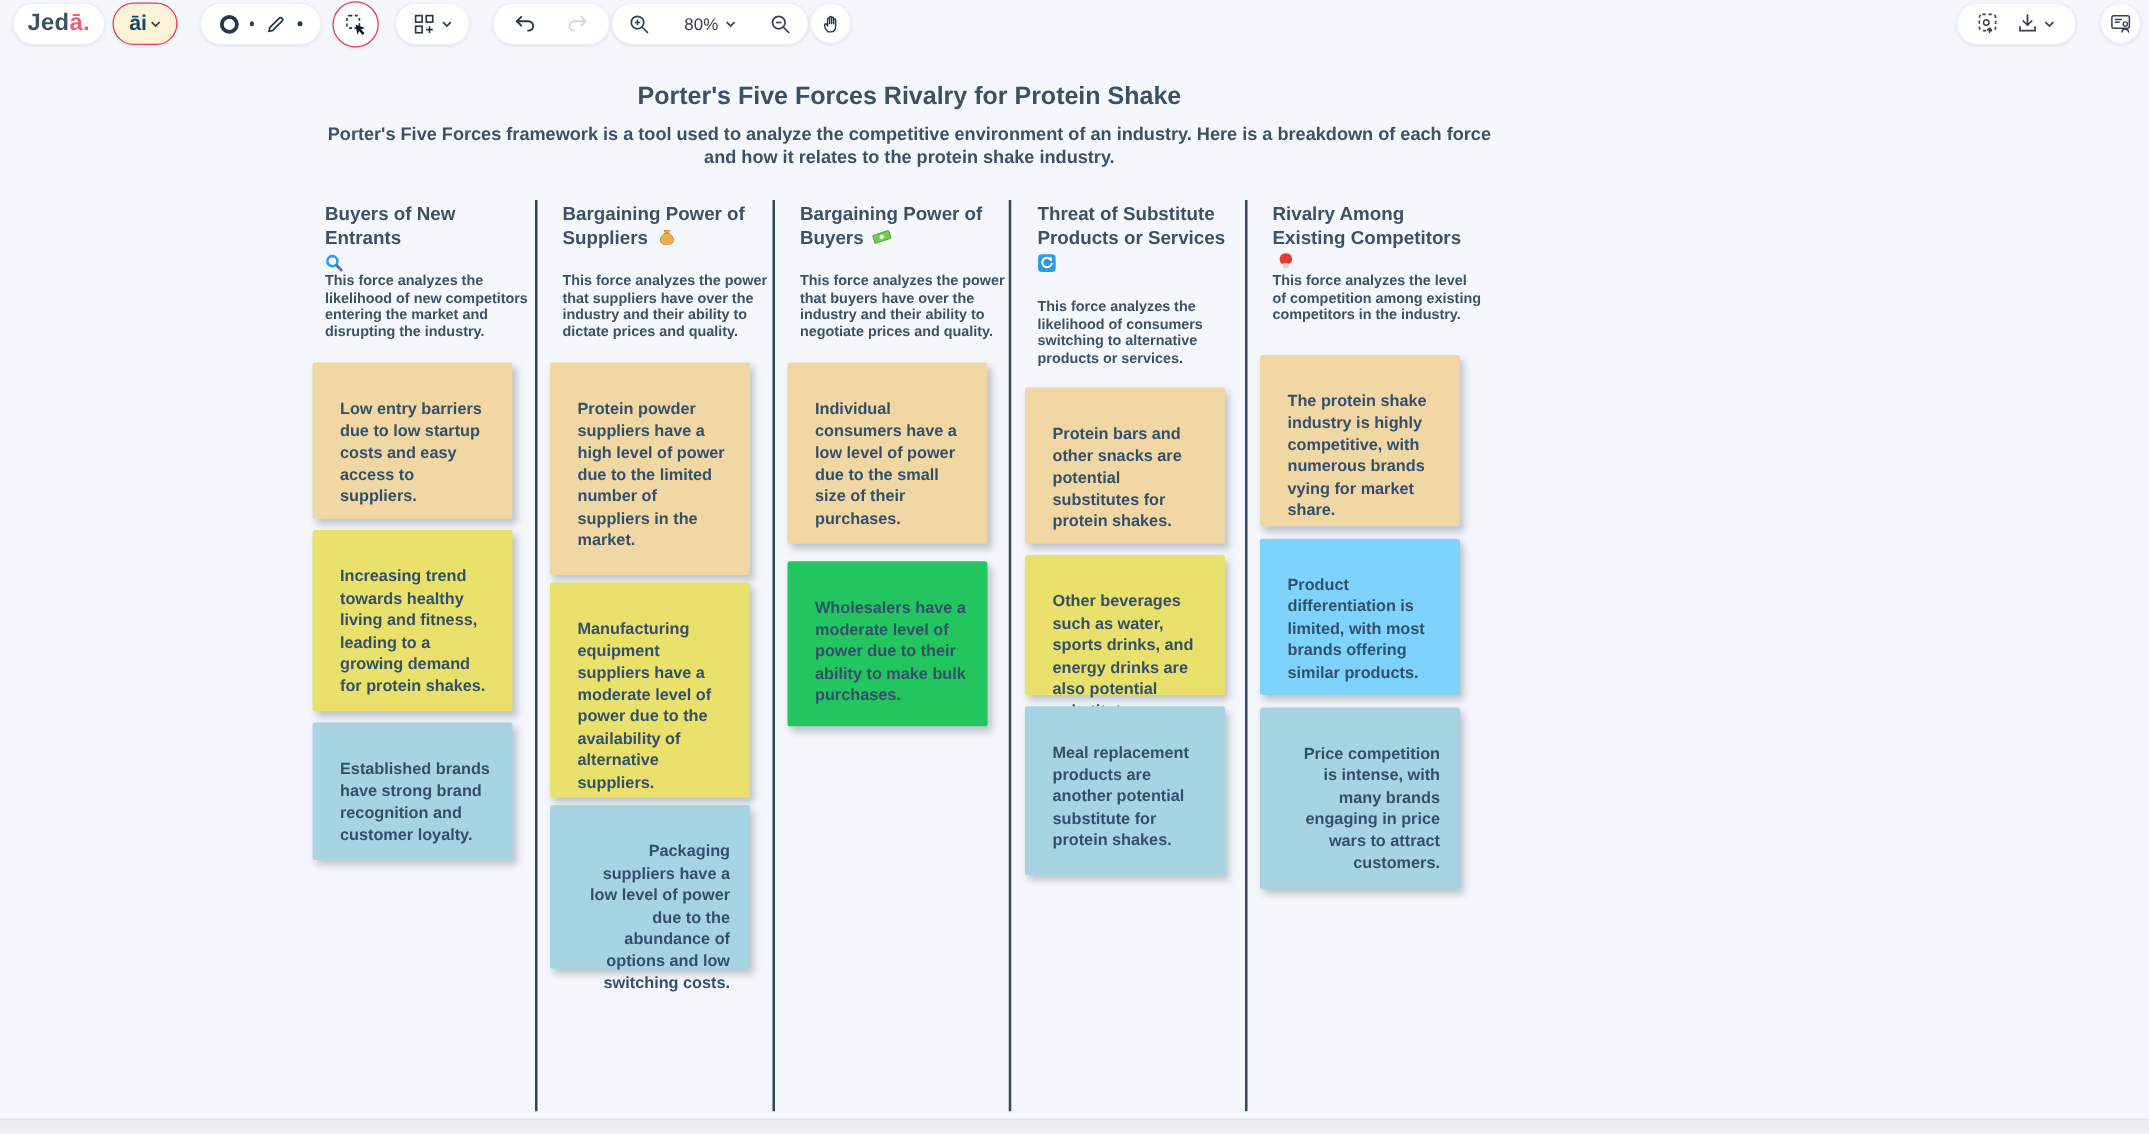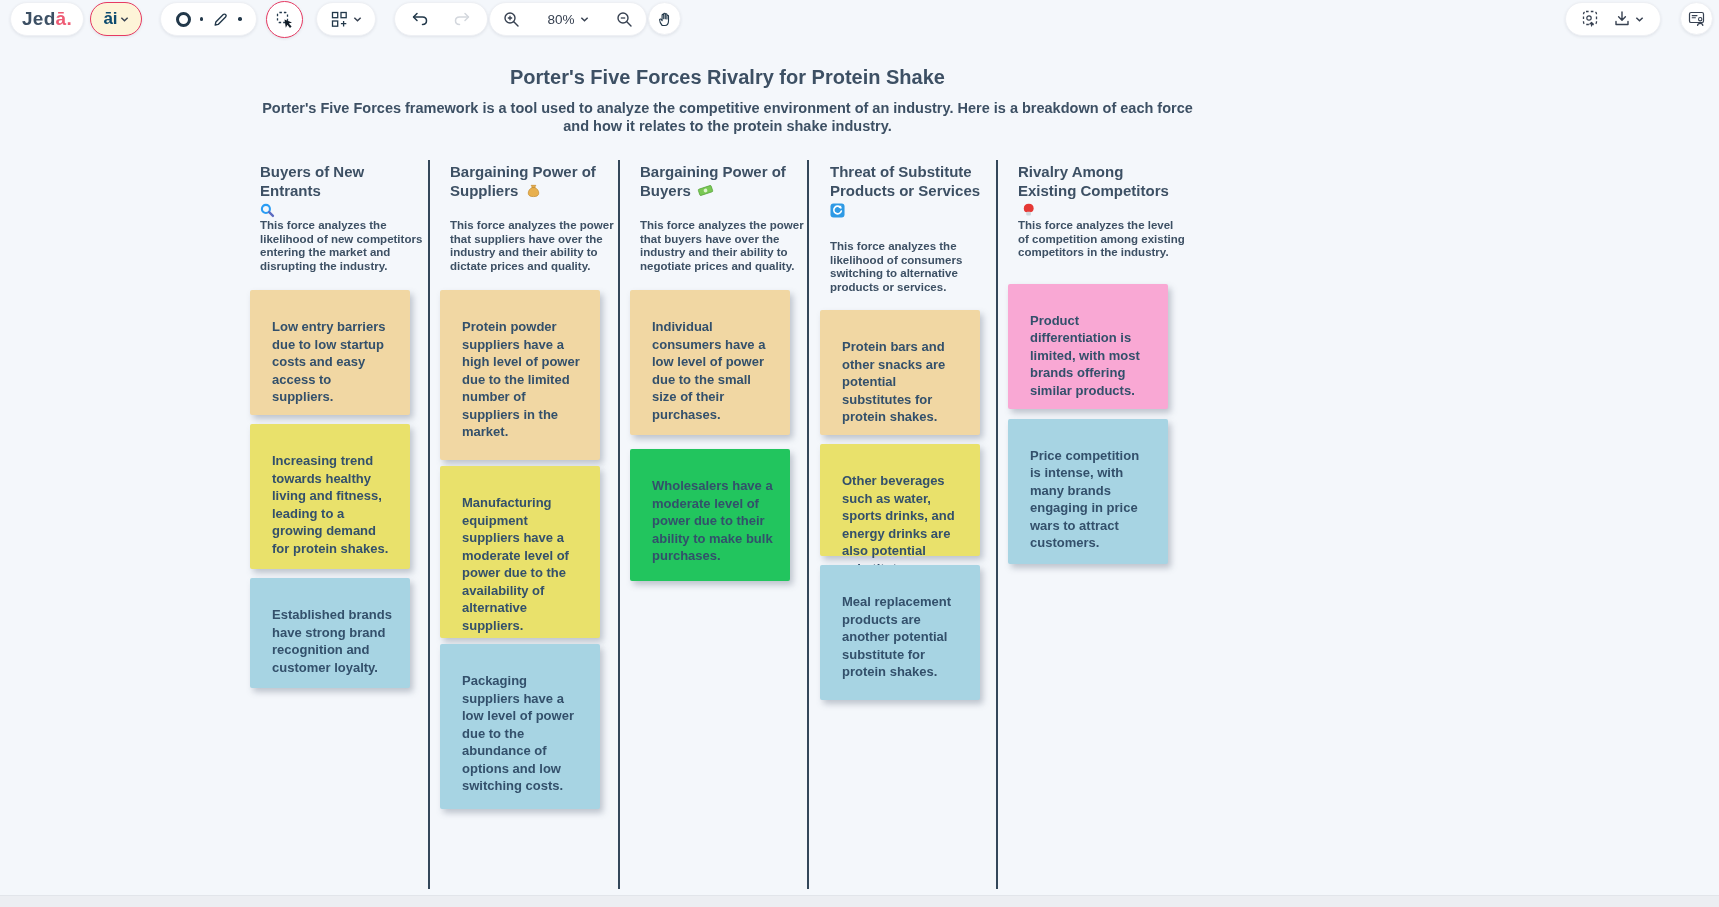--- a/index.html
+++ b/index.html
@@ -211,21 +211,21 @@
     <span>Bargaining Power of Suppliers</span>
     <svg class="col-emoji" viewBox="0 0 16 16">
       <path d="M5.5 2.5 L10.5 2.5 L9 4.8 C12 5.8 13.6 8.3 13.6 10.8 C13.6 13.4 11.5 14.5 8 14.5 C4.5 14.5 2.4 13.4 2.4 10.8 C2.4 8.3 4 5.8 7 4.8 Z" fill="#e8b04e" stroke="#c68f35" stroke-width="0.8"></path>
       <path d="M6 4.9 H10" stroke="#c68f35" stroke-width="1"></path>
     </svg>
   </div>
   <div class="col-desc">This force analyzes the power that suppliers have over the industry and their ability to dictate prices and quality.</div>
   <div class="notes" style="margin-top:17px; gap:6px;">
     <div class="note" style="height: 170px; background: rgb(241, 215, 163);">Protein powder suppliers have a high level of power due to the limited number of suppliers in the market.</div>
     <div class="note" style="height: 172px; background: rgb(233, 225, 107);">Manufacturing equipment suppliers have a moderate level of power due to the availability of alternative suppliers.</div>
-    <div class="note" style="height: 165px; background: rgb(167, 212, 227);">Packaging suppliers have a low level of power due to the abundance of options and low switching costs.</div>
+    <div class="note" style="height: 131px; background: rgb(167, 212, 227); text-align: right;">Packaging suppliers have a low level of power due to the abundance of options and low switching costs.</div>
   </div>
 </div>
 
 <div class="column" style="left:630px;">
   <div class="col-header hdr-h57">
     <span>Bargaining Power of Buyers</span>
     <svg class="col-emoji" viewBox="0 0 16 16">
       <g transform="rotate(-18 8 8)">
         <rect x="0.8" y="4.5" width="14.4" height="7" rx="1" fill="#7ac954" stroke="#57a33b" stroke-width="0.8"></rect>
         <circle cx="8" cy="8" r="2" fill="#dff3cf"></circle>
@@ -259,18 +259,19 @@
 <div class="column" style="left:1008px;">
   <div class="col-header hdr-h57">
     <span>Rivalry Among Existing Competitors</span>
     <svg class="col-emoji" viewBox="0 0 16 16">
       <path d="M3 6.8 C3 3.4 5 1.8 8.3 1.8 C11.8 1.8 13.5 3.9 13.5 6.8 C13.5 9.3 12 10.9 9.5 10.9 L6.2 10.9 C4.1 10.9 3 9.4 3 6.8 Z" fill="#e53935"></path>
       <rect x="5.6" y="10.3" width="5" height="4.2" rx="1.2" fill="#cfd8dc"></rect>
     </svg>
   </div>
   <div class="col-desc">This force analyzes the level of competition among existing competitors in the industry.</div>
   <div class="notes" style="margin-top:24px; gap:10px;">
-    <div class="note" style="height: 125px; background: #f9a8d4;">Product differentiation is limited, with most brands offering similar products.</div>
-    <div class="note" style="height: 145px; background: rgb(167, 212, 227);">Price competition is intense, with many brands engaging in price wars to attract customers.</div>
+    <div class="note" style="height: 137px; background: rgb(241, 215, 163);">The protein shake industry is highly competitive, with numerous brands vying for market share.</div>
+    <div class="note" style="height: 125px; background: #7dd3fc;">Product differentiation is limited, with most brands offering similar products.</div>
+    <div class="note" style="height: 145px; background: rgb(167, 212, 227); text-align: right;">Price competition is intense, with many brands engaging in price wars to attract customers.</div>
   </div>
 </div>
 
 <div class="bottom-strip"></div>
 
 </body></html>

